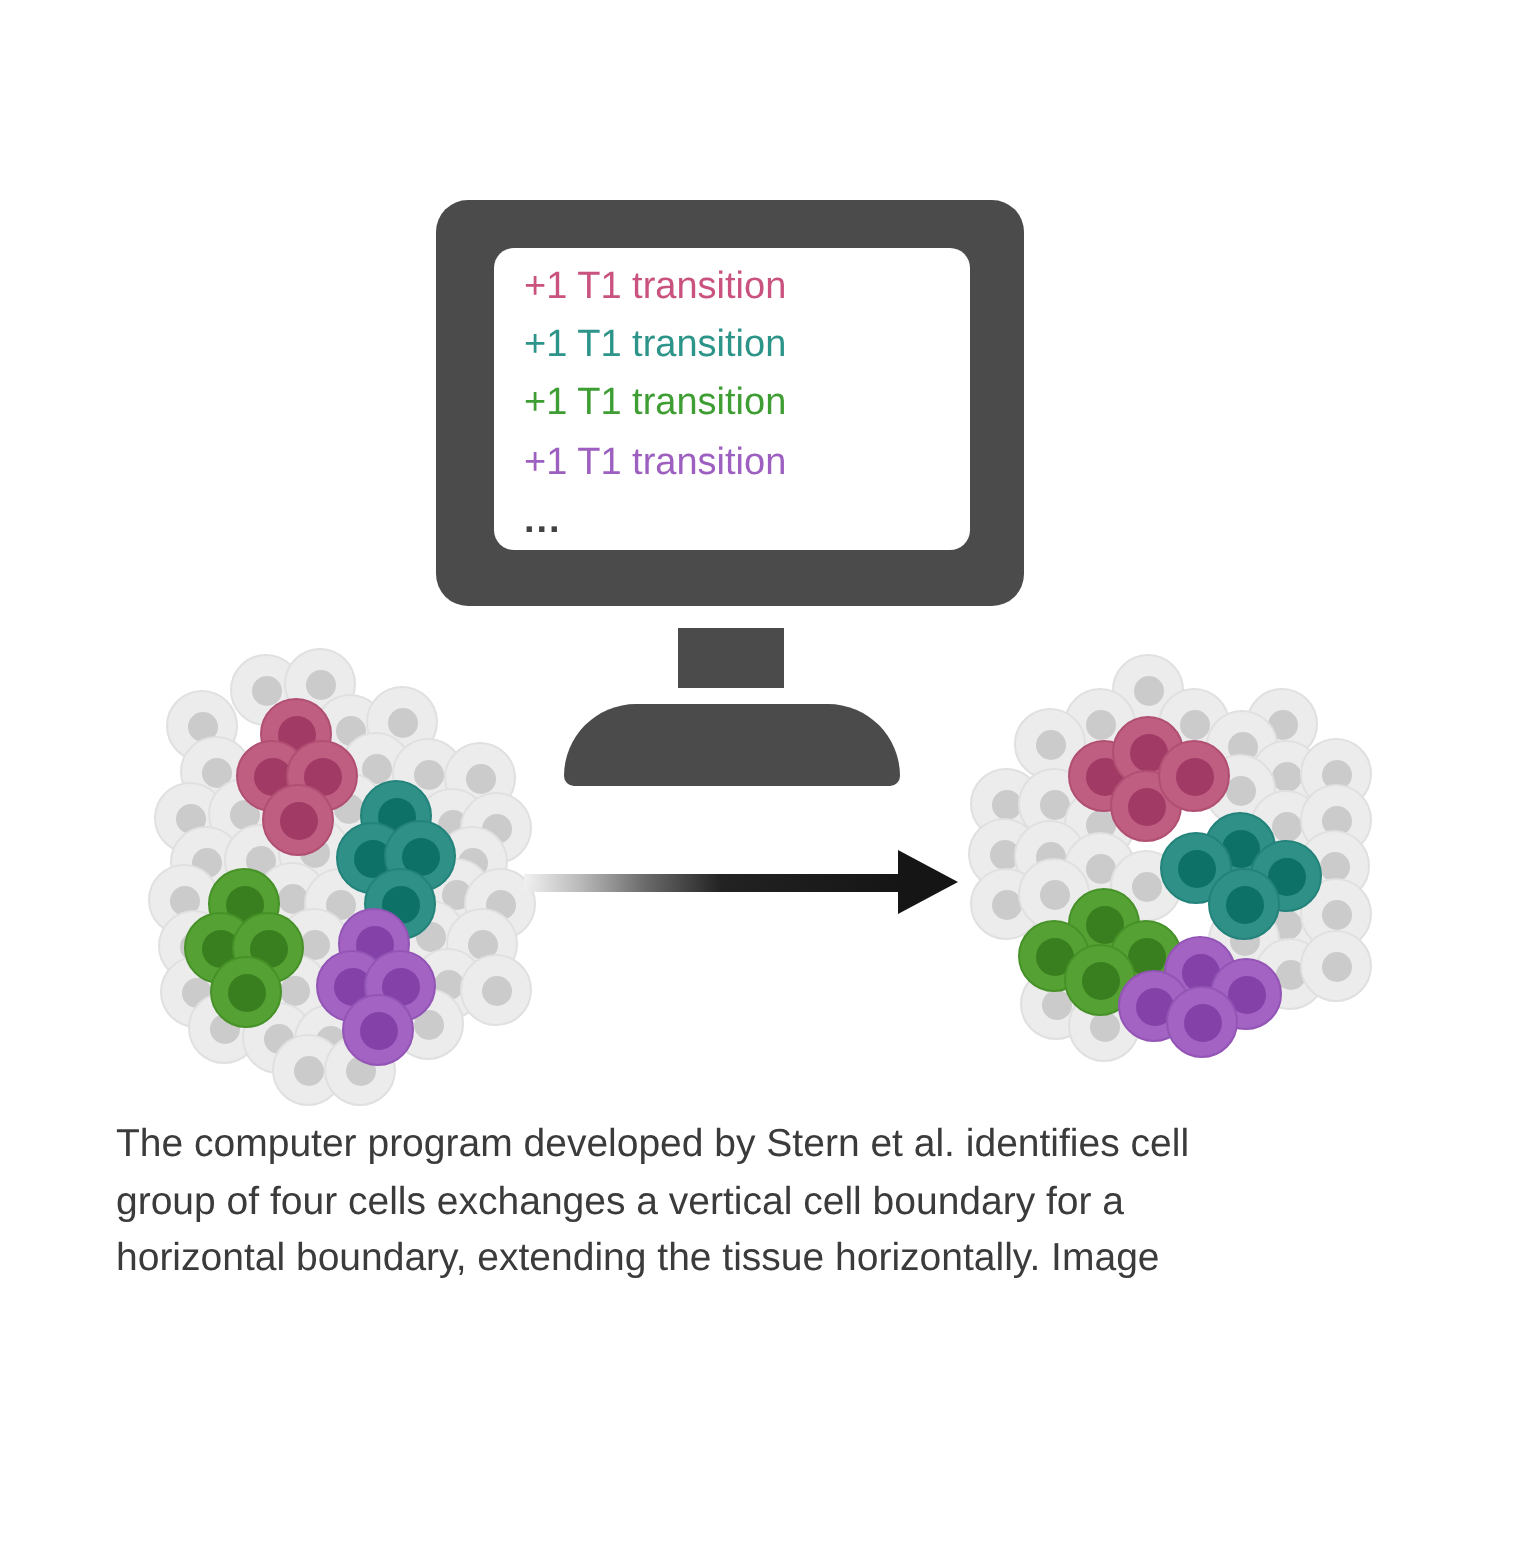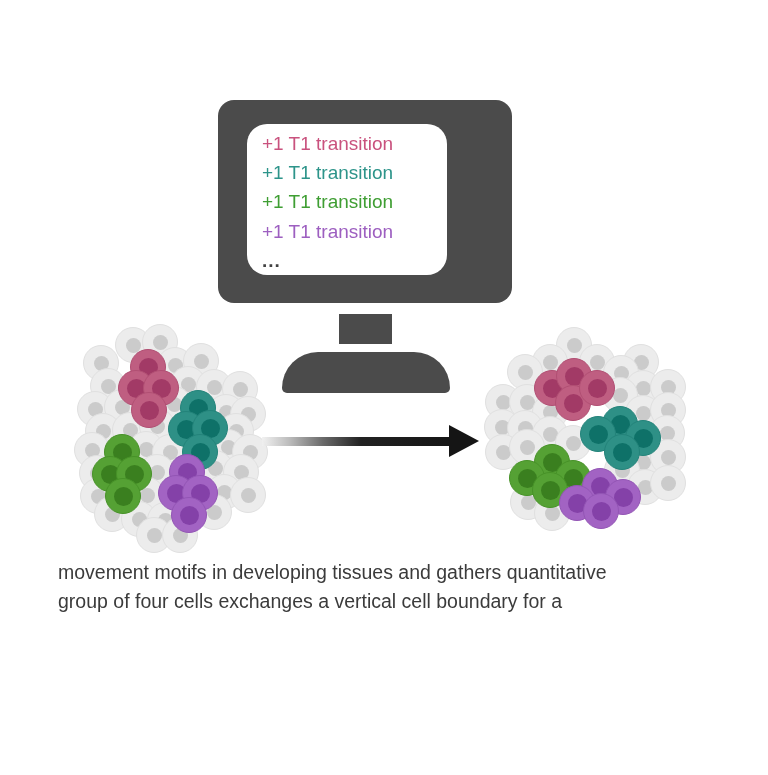--- a/index.html
+++ b/index.html
@@ -8,22 +8,22 @@
     font-family:"Liberation Sans","DejaVu Sans",sans-serif;
     position:relative;
   }
   .figure{position:absolute;left:0;top:0;width:768px;height:555px;}
   
   .monitor-body{
     position:absolute;left:218px;top:100px;width:294px;height:203px;
     border-radius:16px;
   }
   .monitor-screen{
-    position:absolute;left:29px;top:24px;width:200px;height:151px;
-    border-radius:20px;padding:5px 0 0 15px;box-sizing:border-box;
+    position:absolute;left:29px;top:24px;width:238px;height:151px;
+    border-radius:10px;padding:5px 0 0 15px;box-sizing:border-box;
   }
   .screen-line{
     font-size:19px;line-height:29.2px;white-space:nowrap;letter-spacing:0;
   }
   .screen-line.dots{font-weight:bold;letter-spacing:1px;}
   .monitor-neck{position:absolute;left:339px;top:314px;width:53px;height:30px;}
   .monitor-base{
     position:absolute;left:282px;top:352px;width:168px;height:41px;
     border-radius:36px 36px 5px 5px;
   }
@@ -364,17 +364,18 @@
   </div>
   <div class="monitor-neck" id="monitor-neck" style="background: rgb(75, 75, 75);"></div>
   <div class="monitor-base" id="monitor-base" style="background: rgb(75, 75, 75);"></div>
 
   <div class="arrow">
     <div class="arrow-shaft" id="arrow-shaft" style="background: linear-gradient(to right, rgba(240, 240, 240, 0.9) 0%, rgb(185, 185, 185) 15%, rgb(106, 106, 106) 32%, rgb(34, 34, 34) 52%, rgb(21, 21, 21) 100%);"></div>
     <div class="arrow-head" style="border-left-color: rgb(21, 21, 21);"></div>
   </div>
 
   <div class="caption" style="color: rgb(59, 59, 59);">
-    <div>movement motifs in developing tissues and gathers quantitative</div>
+    <div>The computer program developed by Stern et al. identifies cell</div>
     <div>group of four cells exchanges a vertical cell boundary for a</div>
+    <div>horizontal boundary, extending the tissue horizontally. Image</div>
   </div>
 
 </div>
 
 </body></html>

